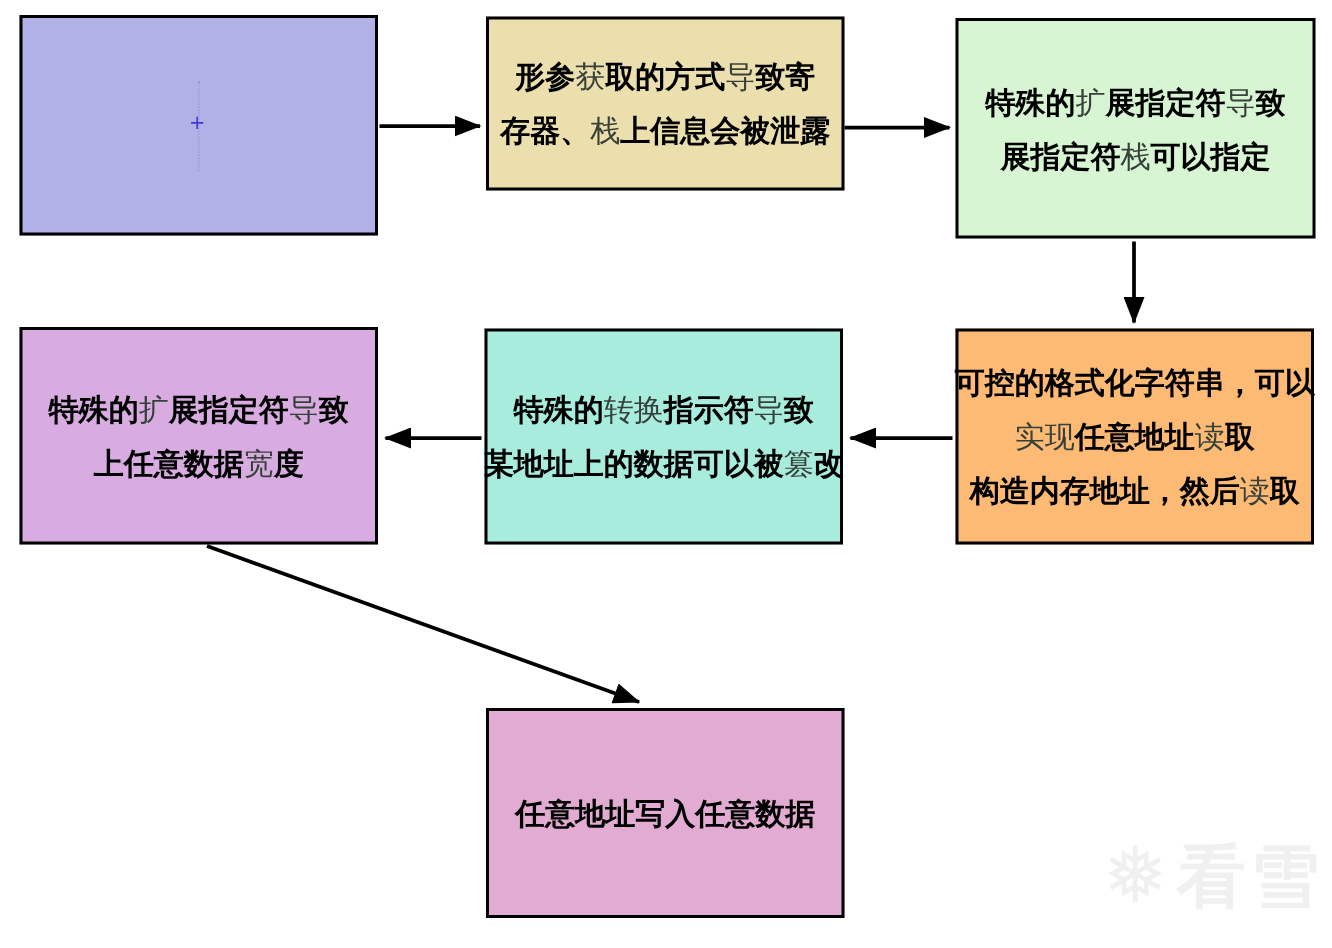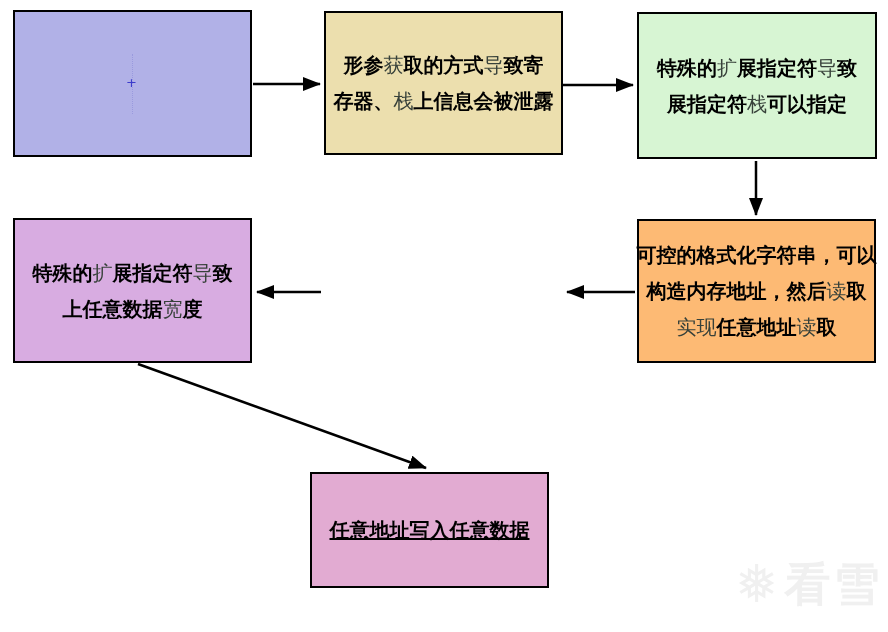--- a/index.html
+++ b/index.html
@@ -26,26 +26,26 @@
     font-weight:700;
     color:#000000;
     white-space:nowrap;
   }
   .tline .light{
     font-weight:400;
     color:#37413a;
   }
   
   #b1{left:13px;top:10px;width:239px;height:147px;}
-  #b2{left:324px;top:11px;width:239px;height:144px;}
+  #b2{left:324px;top:11px;width:239px;height:116px;}
   #b3{left:637px;top:12px;width:240px;height:147px;}
   #b4{left:637px;top:219px;width:239px;height:144px;}
   #b5{left:323px;top:219px;width:239px;height:144px;}
   #b6{left:13px;top:218px;width:239px;height:145px;}
-  #b7{left:310px;top:472px;width:239px;height:116px;text-decoration:underline;}
+  #b7{left:324px;top:472px;width:239px;height:140px;}
   #arrow-layer{
     position:absolute;left:0;top:0;width:888px;height:632px;
     pointer-events:none;
   }
   
   .caret-line{
     position:absolute;
     left:117px;top:42px;
     width:0;height:60px;
     border-left:1px dotted #9a9ade;
@@ -94,24 +94,28 @@
       <div class="tline"><span>存器、</span><span class="light">栈</span><span>上信息会被泄露</span></div>
     </div>
 
   <div id="b3" class="fbox" style="background: rgb(215, 245, 211);">
       <div class="tline"><span>特殊的</span><span class="light">扩</span><span>展指定符</span><span class="light">导</span><span>致</span></div>
       <div class="tline"><span>展指定符</span><span class="light">栈</span><span>可以指定</span></div>
     </div>
 
   <div id="b4" class="fbox" style="background: #fdba74;">
       <div class="tline"><span>可控的格式化字符串，可以</span></div>
+      <div class="tline"><span class="light">实现</span><span>任意地址</span><span class="light">读</span><span>取</span></div>
       <div class="tline"><span>构造内存地址，然后</span><span class="light">读</span><span>取</span></div>
-      <div class="tline"><span class="light">实现</span><span>任意地址</span><span class="light">读</span><span>取</span></div>
     </div>
 
+  <div id="b5" class="fbox" style="background: rgb(167, 236, 221);">
+      <div class="tline"><span>特殊的</span><span class="light">转换</span><span>指示符</span><span class="light">导</span><span>致</span></div>
+      <div class="tline"><span>某地址上的数据可以被</span><span class="light">篡</span><span>改</span></div>
+    </div>
 
   <div id="b6" class="fbox" style="background: rgb(216, 172, 225);">
       <div class="tline"><span>特殊的</span><span class="light">扩</span><span>展指定符</span><span class="light">导</span><span>致</span></div>
       <div class="tline"><span>上任意数据</span><span class="light">宽</span><span>度</span></div>
     </div>
 
   <div id="b7" class="fbox" style="background: rgb(226, 171, 210);">
       <div class="tline"><span>任意地址写入任意数据</span></div>
     </div>
 

